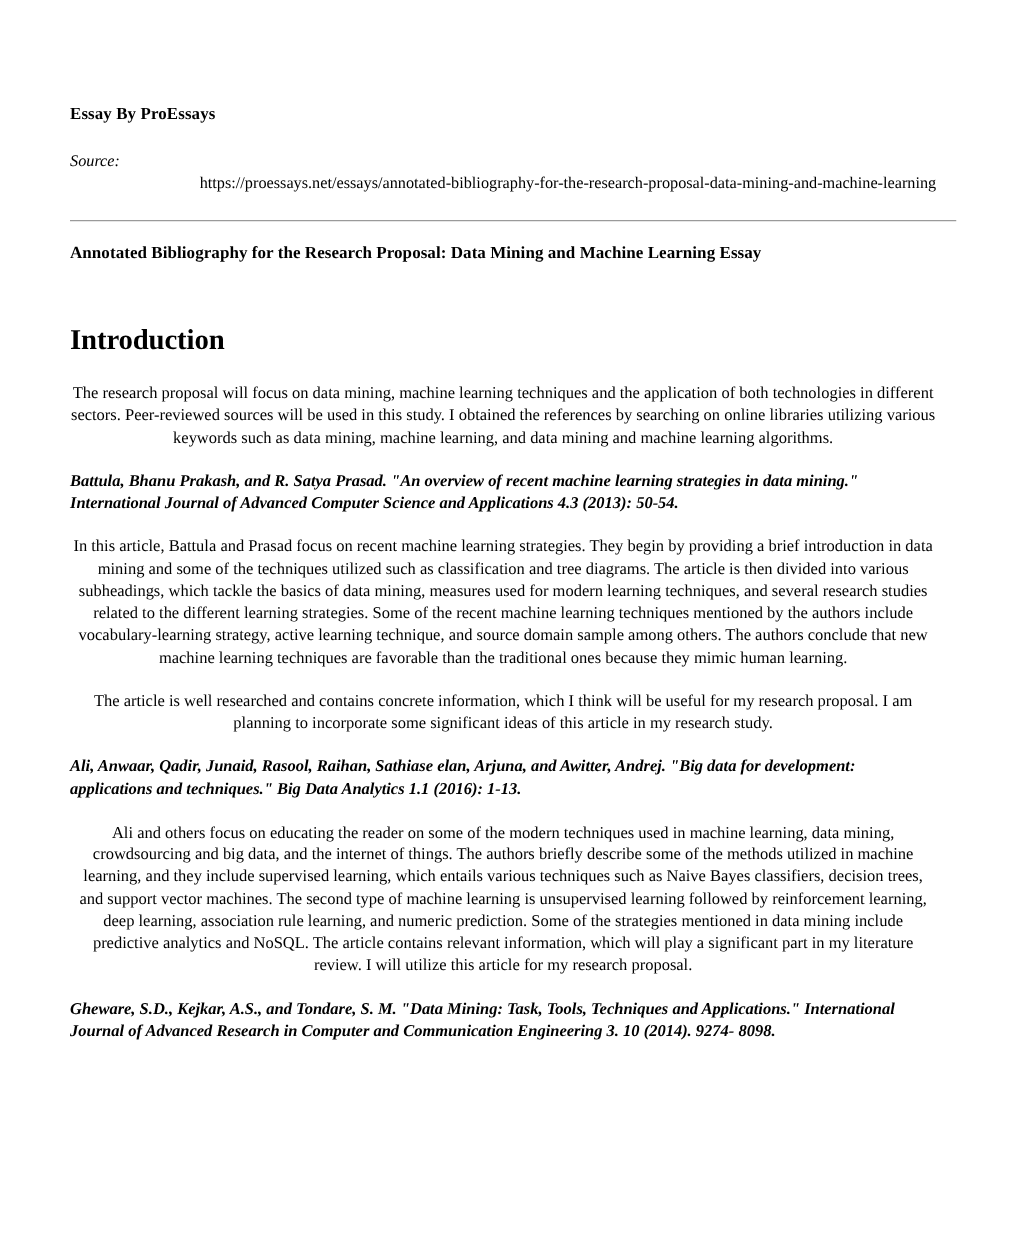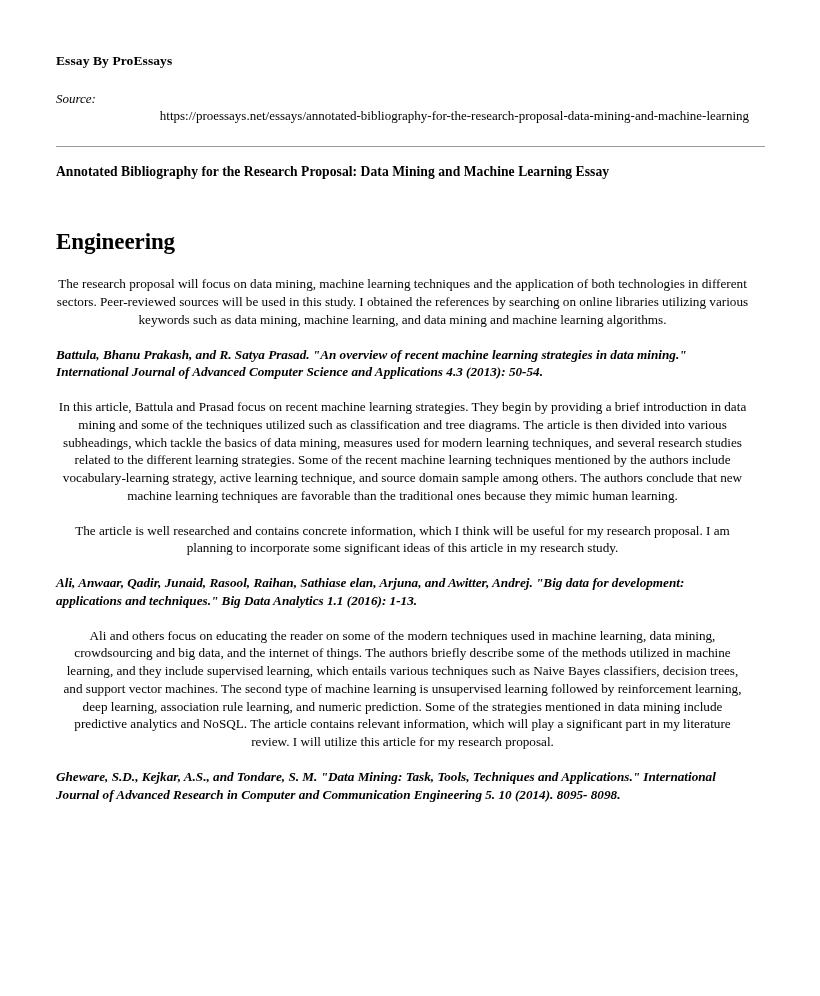--- a/index.html
+++ b/index.html
@@ -12,21 +12,21 @@
     height: 996px;
     overflow: hidden;
     font-family: "Liberation Serif", "DejaVu Serif", serif;
     color: #000000;
     -webkit-font-smoothing: antialiased;
   }
   .page {
     box-sizing: border-box;
     width: 804px;
     min-height: 996px;
-    padding: 52px 55px 0 56px;
+    padding: 82px 55px 0 56px;
   }
   .site-title {
     font-size: 13.5px;
     font-weight: bold;
     line-height: 1.3;
     margin: 0 0 20px 0;
     letter-spacing: 0.1px;
   }
   .source-block {
     font-size: 13px;
@@ -94,29 +94,29 @@
 
   <div class="source-block">
     <span class="source-label">Source:</span>
     <span class="source-url">https://proessays.net/essays/annotated-bibliography-for-the-research-proposal-data-mining-and-machine-learning</span>
   </div>
 
   <hr class="divider">
 
   <div class="doc-title">Annotated Bibliography for the Research Proposal: Data Mining and Machine Learning Essay</div>
 
-  <div class="section-heading">Engineering</div>
+  <div class="section-heading">Introduction</div>
 
   <p class="body-par">The research proposal will focus on data mining, machine learning techniques and the application of both technologies in different sectors. Peer-reviewed sources will be used in this study. I obtained the references by searching on online libraries utilizing various keywords such as data mining, machine learning, and data mining and machine learning algorithms.</p>
 
   <p class="citation">Battula, Bhanu Prakash, and R. Satya Prasad. "An overview of recent machine learning strategies in data mining." International Journal of Advanced Computer Science and Applications 4.3 (2013): 50-54.</p>
 
   <p class="body-par">In this article, Battula and Prasad focus on recent machine learning strategies. They begin by providing a brief introduction in data mining and some of the techniques utilized such as classification and tree diagrams. The article is then divided into various subheadings, which tackle the basics of data mining, measures used for modern learning techniques, and several research studies related to the different learning strategies. Some of the recent machine learning techniques mentioned by the authors include vocabulary-learning strategy, active learning technique, and source domain sample among others. The authors conclude that new machine learning techniques are favorable than the traditional ones because they mimic human learning.</p>
 
   <p class="body-par">The article is well researched and contains concrete information, which I think will be useful for my research proposal. I am planning to incorporate some significant ideas of this article in my research study.</p>
 
   <p class="citation">Ali, Anwaar, Qadir, Junaid, Rasool, Raihan, Sathiase elan, Arjuna, and Awitter, Andrej. "Big data for development: applications and techniques." Big Data Analytics 1.1 (2016): 1-13.</p>
 
   <p class="body-par">Ali and others focus on educating the reader on some of the modern techniques used in machine learning, data mining, crowdsourcing and big data, and the internet of things. The authors briefly describe some of the methods utilized in machine learning, and they include supervised learning, which entails various techniques such as Naive Bayes classifiers, decision trees, and support vector machines. The second type of machine learning is unsupervised learning followed by reinforcement learning, deep learning, association rule learning, and numeric prediction. Some of the strategies mentioned in data mining include predictive analytics and NoSQL. The article contains relevant information, which will play a significant part in my literature review. I will utilize this article for my research proposal.</p>
 
-  <p class="citation last">Gheware, S.D., Kejkar, A.S., and Tondare, S. M. "Data Mining: Task, Tools, Techniques and Applications." International Journal of Advanced Research in Computer and Communication Engineering 5. 10 (2014). 8095- 8098.</p>
+  <p class="citation last">Gheware, S.D., Kejkar, A.S., and Tondare, S. M. "Data Mining: Task, Tools, Techniques and Applications." International Journal of Advanced Research in Computer and Communication Engineering 3. 10 (2014). 9274- 8098.</p>
 
 </div>
 
 </body></html>

